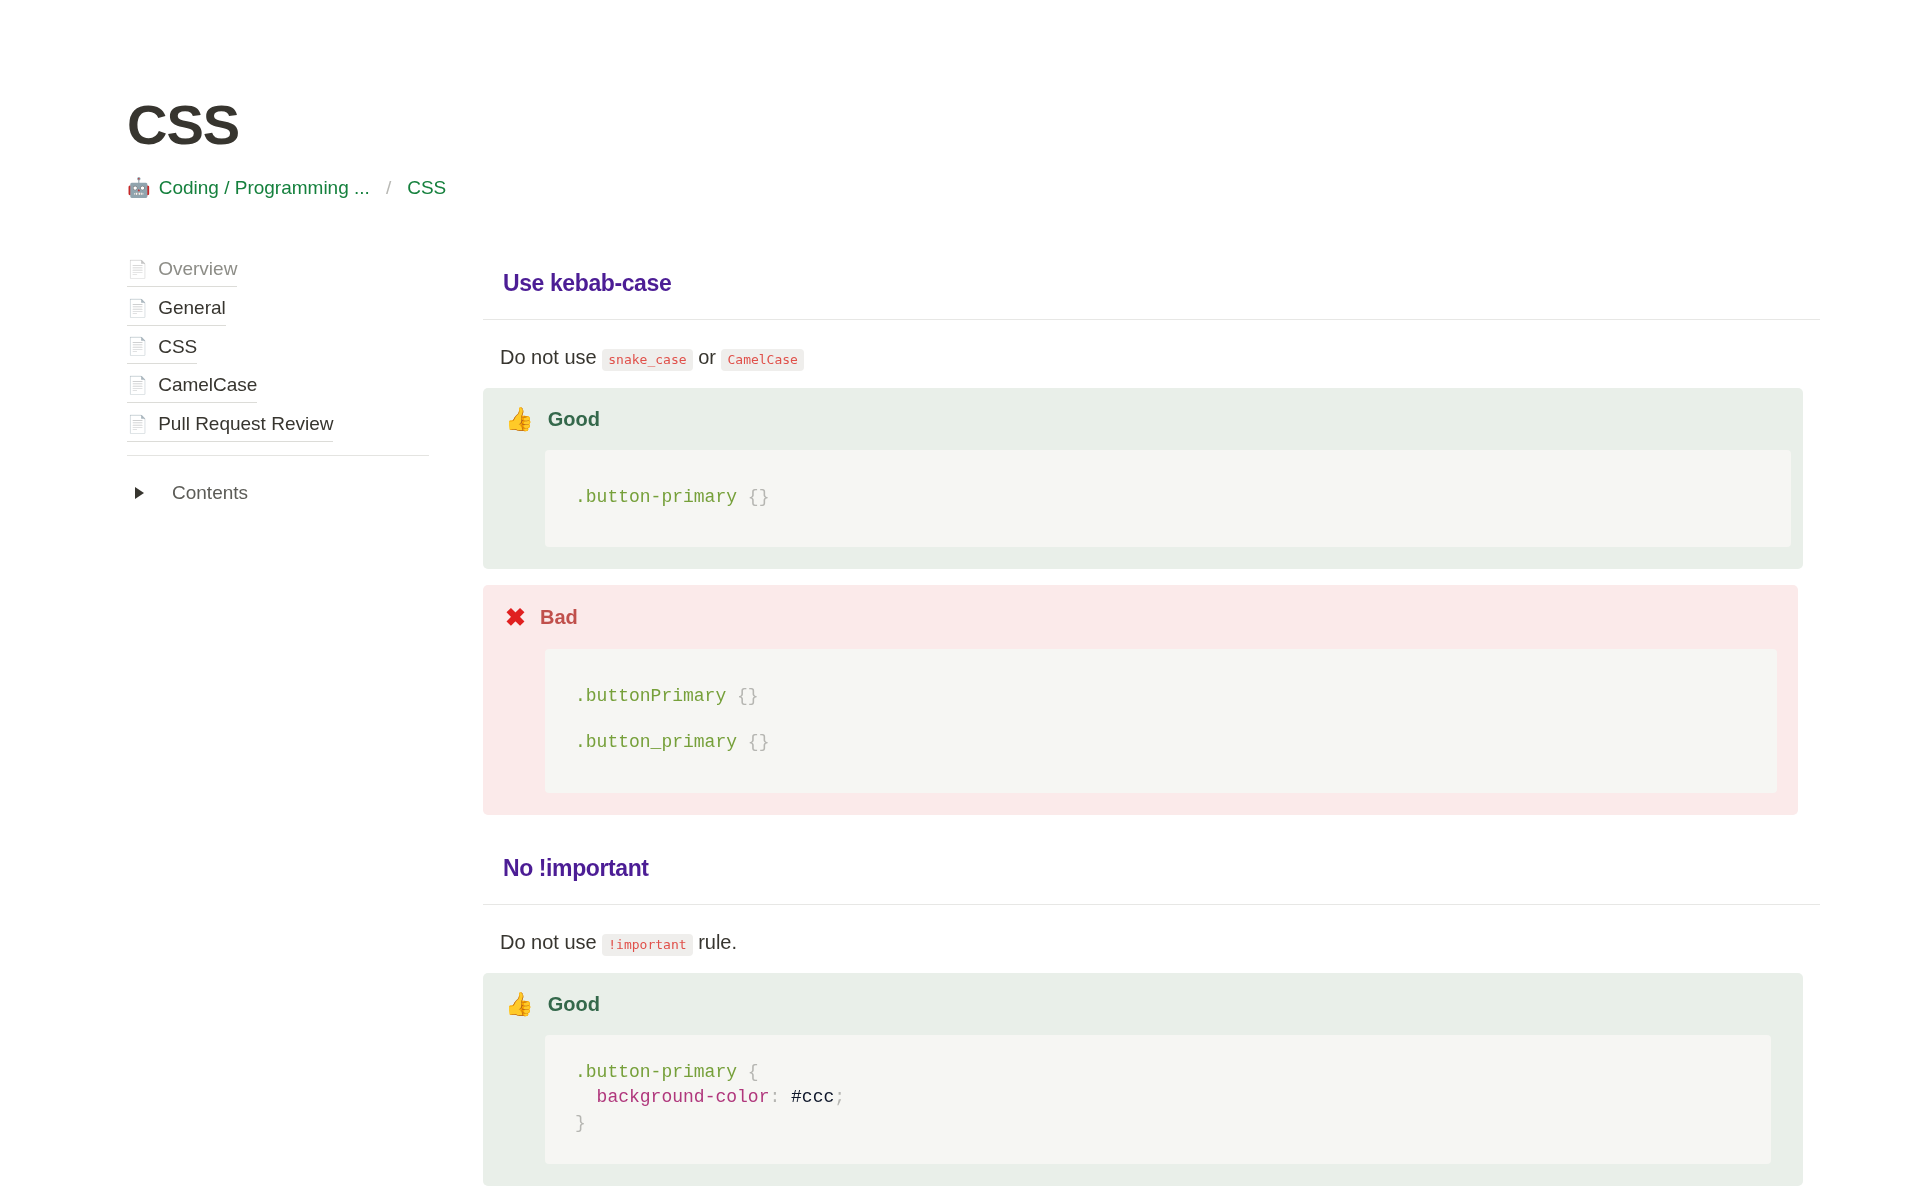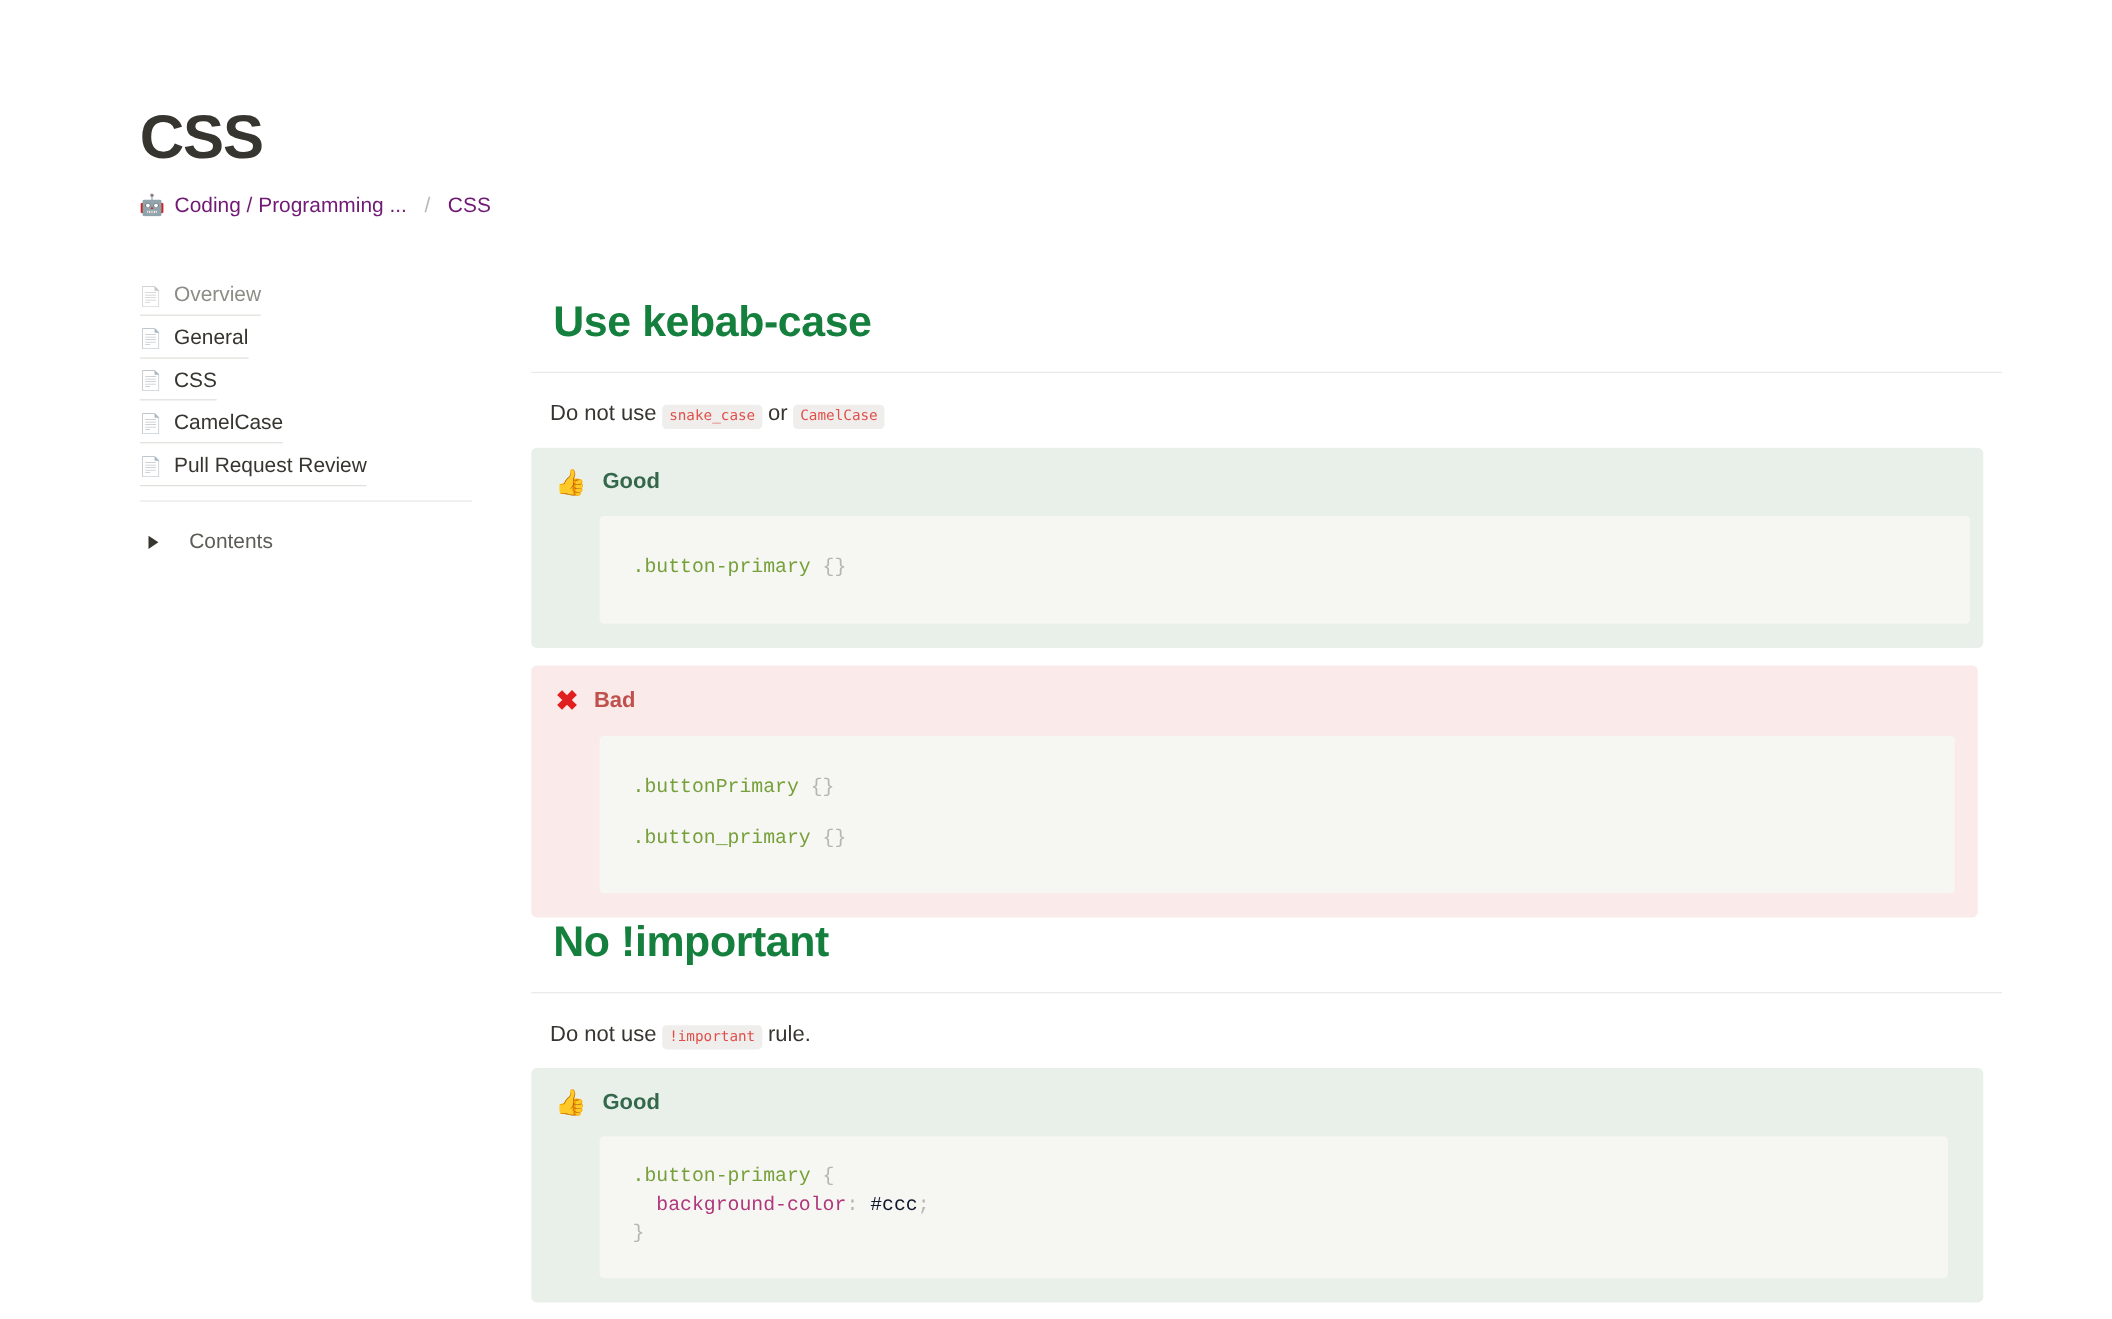--- a/index.html
+++ b/index.html
@@ -38,21 +38,21 @@
   }
   .breadcrumb {
     margin-top: 22px;
     display: flex;
     align-items: center;
     font-size: 19px;
     color: #4b4b48;
     gap: 8px;
   }
   .bc-emoji { font-size: 19px; line-height: 1; }
-  .bc-item { color: #701a75; }
+  .bc-item { color: #15803d; }
   .bc-sep { color: #b8b8b4; padding: 0 8px; }
 
   
   .sidebar {
     position: absolute;
     left: 127px;
     top: 255px;
     width: 306px;
   }
   .nav-item {
@@ -99,23 +99,23 @@
 
   
   .content {
     position: absolute;
     left: 483px;
     top: 270px;
     width: 1340px;
   }
 
   .section-heading {
-    font-size: 39px;
+    font-size: 23px;
     font-weight: bold;
-    color: #15803d;
+    color: #4c1d95;
     letter-spacing: -0.4px;
     margin: 0 0 0 20px;
     line-height: 1.2;
   }
   .section-rule {
     margin-top: 21px;
     width: 1337px;
     height: 1px;
     background: #e7e7e5;
   }
@@ -252,21 +252,21 @@
       <div class="callout bad w-bad">
         <div class="callout-head">
           <span class="callout-icon">✖</span>
           <span>Bad</span>
         </div>
         <div class="code-block w2"><span class="tok-sel">.buttonPrimary</span><span class="tok-punc"> {}</span>
 <span class="tok-sel">.button_primary</span><span class="tok-punc"> {}</span></div>
       </div>
     </div>
 
-    <div style="">
+    <div style="margin-top:40px">
       <h2 class="section-heading">No !important</h2>
       <div class="section-rule"></div>
 
       <p class="para"><span>Do not use </span><code class="inline">!important</code><span> rule.</span></p>
 
       <div class="callout good w-good">
         <div class="callout-head">
           <span class="callout-icon">👍</span>
           <span>Good</span>
         </div>

